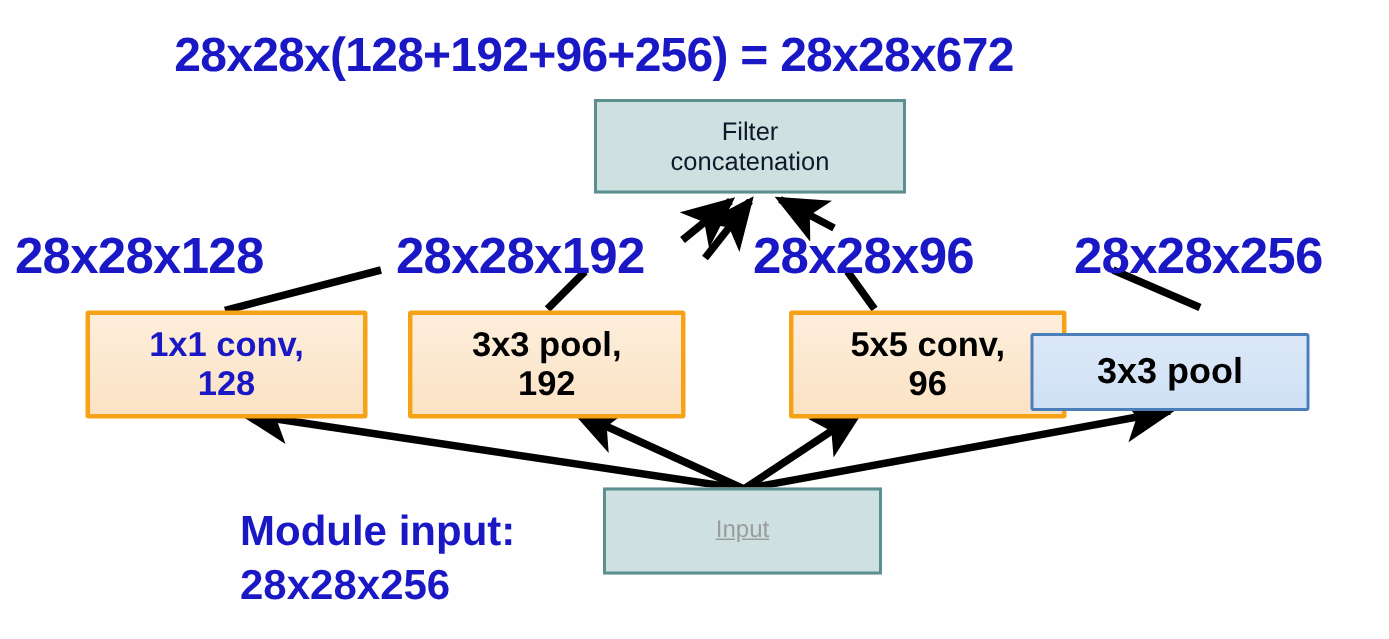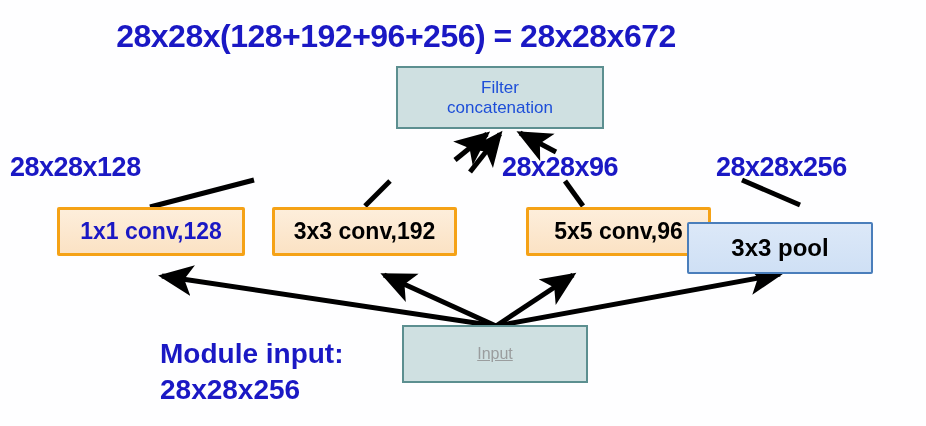--- a/index.html
+++ b/index.html
@@ -52,38 +52,38 @@
   }
 
   
   .box-concat {
     left: 396px;
     top: 66px;
     width: 208px;
     height: 63px;
     background: #cfe0e1;
     border: 2px solid #5c8f90;
-    color: #1d4ed8;
+    color: #0f172a;
     font-size: 17px;
     font-weight: normal;
     flex-direction: column;
   }
   .box-concat span { display: block; }
 
   
   .box-conv {
     background: linear-gradient(180deg, #fdeedb 0%, #fbe2c4 100%);
     border: 3px solid #f5a216;
     border-radius: 2px;
     top: 207px;
-    height: 49px;
+    height: 72px;
     font-size: 23px;
     font-weight: bold;
     color: #000000;
-    flex-direction: row;
+    flex-direction: column;
   }
   .box-conv.conv-1x1 {
     left: 57px;
     width: 188px;
     color: #1a18c4;
   }
   .box-conv.conv-3x3 { left: 272px; width: 185px; }
   .box-conv.conv-5x5 { left: 484px; width: 185px; margin-left: 42px; }
   .box-conv .ln { display: block; }
 
@@ -112,21 +112,21 @@
     color: #9a9d9e;
     font-size: 16px;
     font-weight: normal;
     text-decoration: underline;
   }
 
   
   .dim-label {
     position: absolute;
     color: #1a18c4;
-    font-size: 27px;
+    font-size: 34px;
     font-weight: bold;
     white-space: nowrap;
     letter-spacing: -0.5px;
     top: 152px;
   }
   .dim-128 { left: 10px; }
   .dim-192 { left: 264px; }
   .dim-96  { left: 502px; }
   .dim-256 { left: 716px; }
 
@@ -188,30 +188,31 @@
   </svg>
 
   <div class="title-eq">28x28x(128+192+96+256) = 28x28x672</div>
 
   <div class="node box-concat">
     <span>Filter</span>
     <span>concatenation</span>
   </div>
 
   <div class="dim-label dim-128">28x28x128</div>
+  <div class="dim-label dim-192">28x28x192</div>
   <div class="dim-label dim-96">28x28x96</div>
   <div class="dim-label dim-256">28x28x256</div>
 
   <div class="node box-conv conv-1x1">
     <span class="ln">1x1 conv,</span>
     <span class="ln">128</span>
   </div>
 
   <div class="node box-conv conv-3x3">
-    <span class="ln">3x3 conv,</span>
+    <span class="ln">3x3 pool,</span>
     <span class="ln">192</span>
   </div>
 
   <div class="node box-conv conv-5x5">
     <span class="ln">5x5 conv,</span>
     <span class="ln">96</span>
   </div>
 
   <div class="node box-pool">
     <span class="ln">3x3 pool</span>

